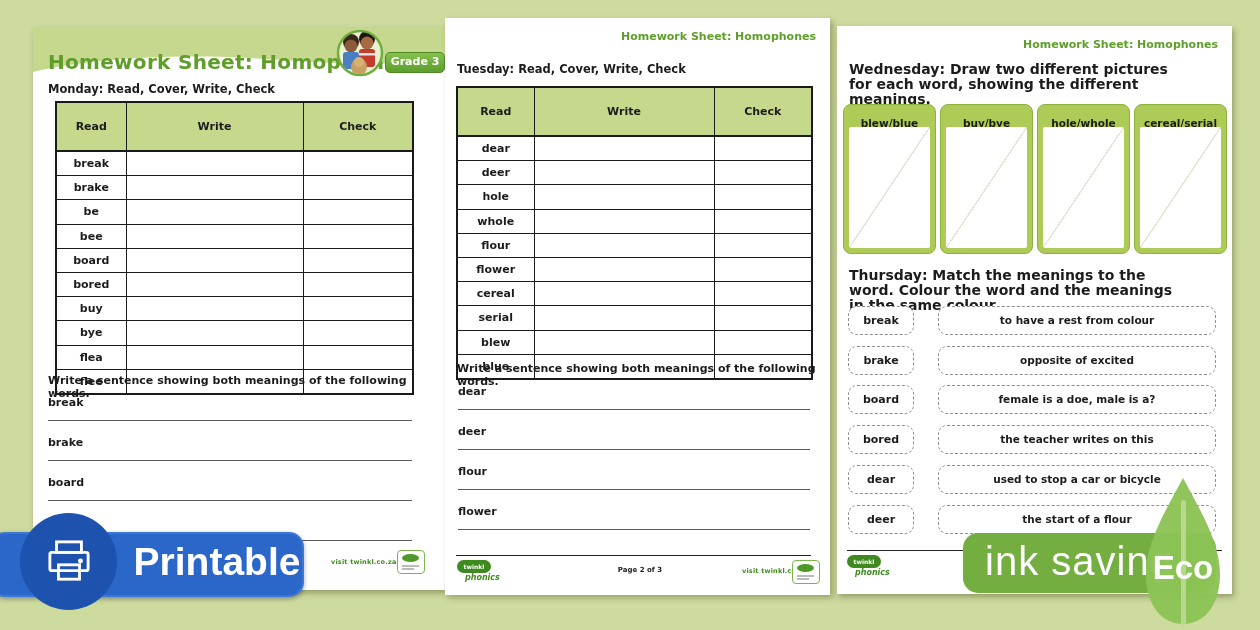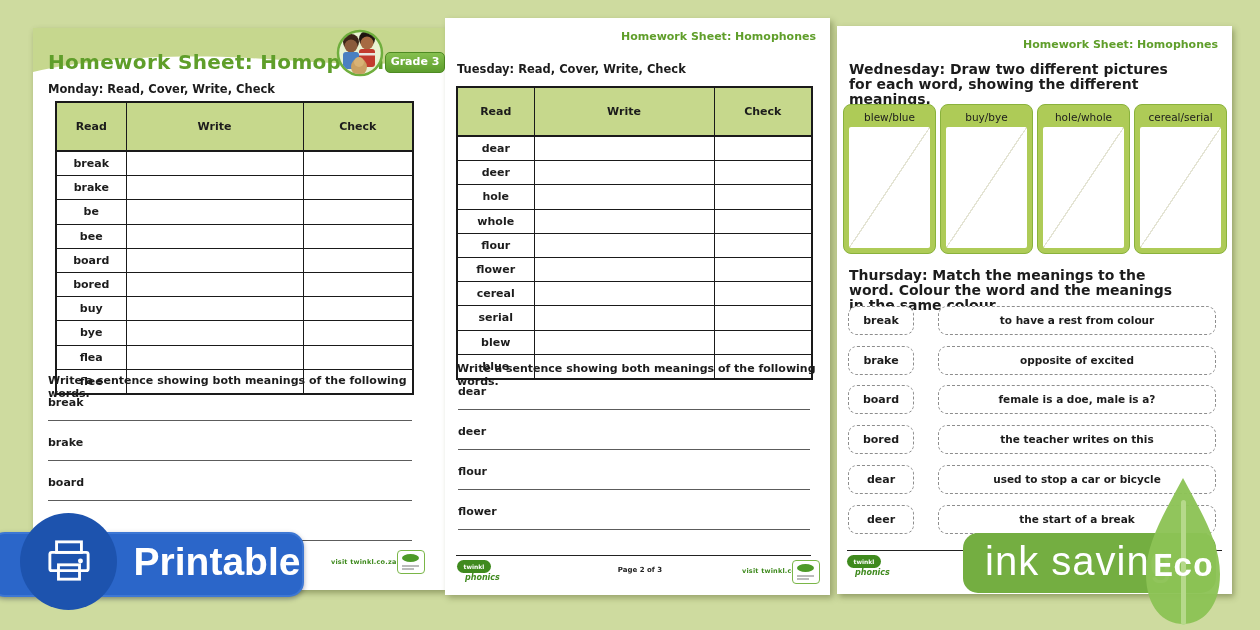--- a/index.html
+++ b/index.html
@@ -41,21 +41,21 @@
   .brand-logo{position:relative;width:42px;height:26px;}
   .brand-logo .cloud{position:absolute;left:0;top:0;width:34px;height:13px;background:#3f8a1e;border-radius:8px;
     color:#fff;font-size:6px;font-weight:700;text-align:center;line-height:13px;}
   .brand-logo .sub{position:absolute;left:8px;top:13px;font-size:8px;font-weight:700;color:#3f8a1e;font-style:italic;}
   .page-num{font-size:7px;font-weight:600;color:#222;}
   .foot-rule{position:absolute;border-top:1.6px solid #222;}
 
   
   .wrap-text{position:absolute;left:12px;font-size:14px;font-weight:600;color:#1c1c1c;line-height:15px;}
   .dbox{position:absolute;top:78px;width:91px;height:148px;background:#aecb57;border:1.5px solid #8ab23c;border-radius:8px;}
-  .dbox .lbl{display:block;text-align:center;font-size:10.5px;font-weight:400;color:#1c1c1c;margin-top:6px;}
+  .dbox .lbl{display:block;text-align:center;font-size:10.5px;font-weight:700;color:#1c1c1c;margin-top:12px;}
   .dbox .inner{position:absolute;left:5px;right:5px;top:22px;bottom:5px;border-radius:2px;
     background:linear-gradient(to bottom right,#fff 49.5%,#e4e4d4 49.5%,#e4e4d4 50.5%,#fff 50.5%);}
   .mrow{position:absolute;left:0;width:100%;height:29px;}
   .mword{position:absolute;left:11px;width:64px;height:27px;border:1.4px dashed #8d8d8d;border-radius:9px;background:#fff;
     font-size:11px;font-weight:600;color:#1c1c1c;text-align:center;line-height:27px;}
   .mmean{position:absolute;left:101px;width:276px;height:27px;border:1.4px dashed #8d8d8d;border-radius:9px;background:#fff;
     font-size:10.5px;font-weight:600;color:#1c1c1c;text-align:center;line-height:27px;}
 
   
   #printable-badge{position:absolute;left:-10px;top:532px;width:310px;height:61px;background:#2b66c9;
@@ -64,21 +64,21 @@
   #printable-text{position:absolute;left:132px;top:540px;width:170px;text-align:center;color:#fff;
     font-family:Liberation Sans, sans-serif;font-size:39px;font-weight:700;}
 
   
   #ink-badge{position:absolute;left:963px;top:533px;width:253px;height:60px;background:#74ae41;border-radius:15px;}
   #ink-text{position:absolute;left:985px;top:539px;color:#fff;font-family:"Liberation Sans",sans-serif;
     font-size:40px;font-weight:400;letter-spacing:1px;}
   #leaf{position:absolute;left:1138px;top:476px;width:90px;height:154px;}
   #leaf-stem{position:absolute;left:1181px;top:500px;width:5px;height:125px;background:#b6d98b;border-radius:3px;}
   #eco-text{position:absolute;left:1144px;top:549px;width:78px;text-align:center;color:#fff;
-    font-family:Liberation Mono, monospace;font-size:33px;font-weight:700;}
+    font-family:Liberation Sans, sans-serif;font-size:33px;font-weight:700;}
 </style>
 </head>
 <body>
 
 <div class="page" id="page1">
   <svg id="wave" viewBox="0 0 412 48" preserveAspectRatio="none">
     <rect x="0" y="0" width="412" height="48" fill="#c6d78e"></rect>
     <path d="M0,44 C60,30 140,26 215,30 C290,34 355,42 412,28 L412,48 L0,48 Z" fill="#ffffff"></path>
   </svg>
 
@@ -340,21 +340,21 @@
   <div class="mrow" style="top:399px">
     <div class="mword">bored</div>
     <div class="mmean">the teacher writes on this</div>
   </div>
   <div class="mrow" style="top:439px">
     <div class="mword">dear</div>
     <div class="mmean">used to stop a car or bicycle</div>
   </div>
   <div class="mrow" style="top:479px">
     <div class="mword">deer</div>
-    <div class="mmean">the start of a break</div>
+    <div class="mmean">the start of a flour</div>
   </div>
 
   <div class="foot-rule" style="left:10px;top:524px;width:375px"></div>
   <div class="brand-logo" style="position:absolute;left:10px;top:529px">
     <div class="cloud">twinkl</div>
     <div class="sub">phonics</div>
   </div>
 </div>
 
 <div id="printable-badge"></div>

